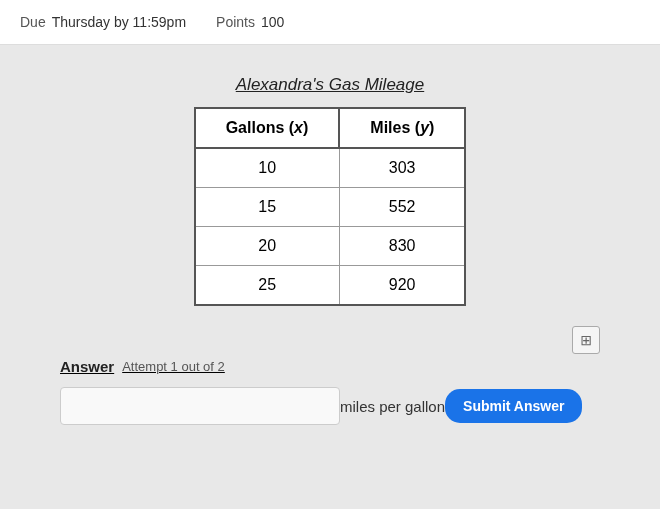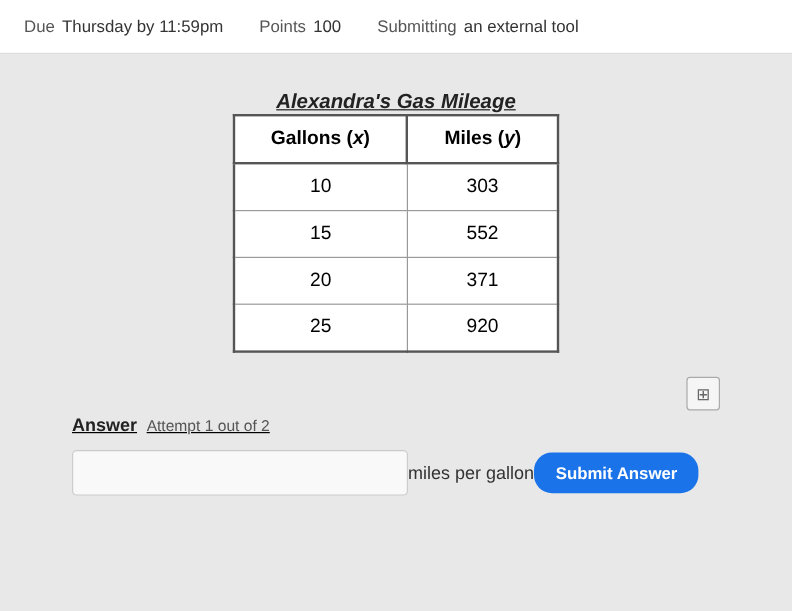--- a/index.html
+++ b/index.html
@@ -54,23 +54,23 @@
 
     .table-container {
       background-color: #e8e8e8;
       display: flex;
       flex-direction: column;
       align-items: center;
     }
 
     .table-title {
       font-size: 17px;
-      font-weight: bold;
+      font-weight: normal;
       text-decoration: underline;
-      margin-bottom: 0;
+      margin-bottom: 12px;
       color: #222;
       font-style: italic;
     }
 
     .data-table {
       border-collapse: collapse;
       background-color: #fff;
       border: 2px solid #555;
     }
 
@@ -176,24 +176,20 @@
 <body>
 
 <div class="header">
   <div class="header-item">
     <span class="label">Due</span>
     <span class="value">Thursday by 11:59pm</span>
   </div>
   <div class="header-item">
     <span class="label">Points</span>
     <span class="value">100</span>
-  </div>
-  <div class="header-item">
-    <span class="label">Submitting</span>
-    <span class="value">an external tool</span>
   </div>
 </div>
 
 <div class="main-content">
 
   <div class="table-container">
     <div class="table-title">Alexandra's Gas Mileage</div>
     <table class="data-table">
       <thead>
         <tr>
@@ -205,21 +201,21 @@
       <tr>
             <td>10</td>
             <td>303</td>
           </tr>
           <tr>
             <td>15</td>
             <td>552</td>
           </tr>
           <tr>
             <td>20</td>
-            <td>371</td>
+            <td>830</td>
           </tr>
           <tr>
             <td>25</td>
             <td>920</td>
           </tr>
         </tbody>
     </table>
   </div>
 
   <div class="answer-section">

